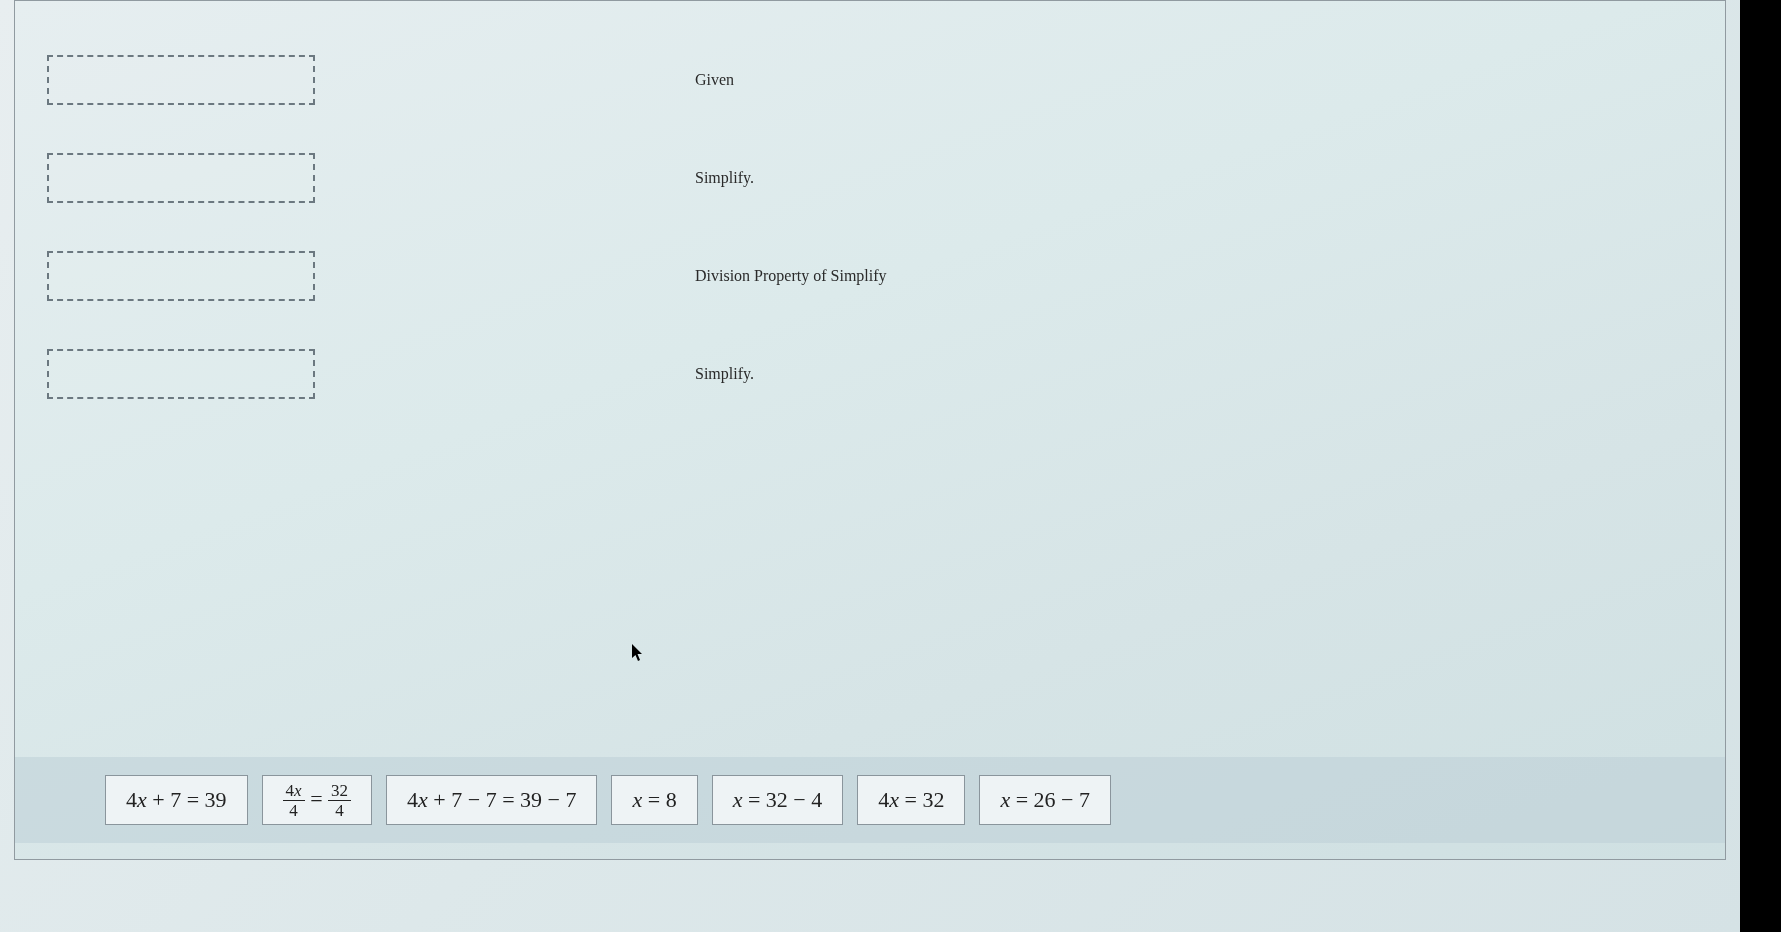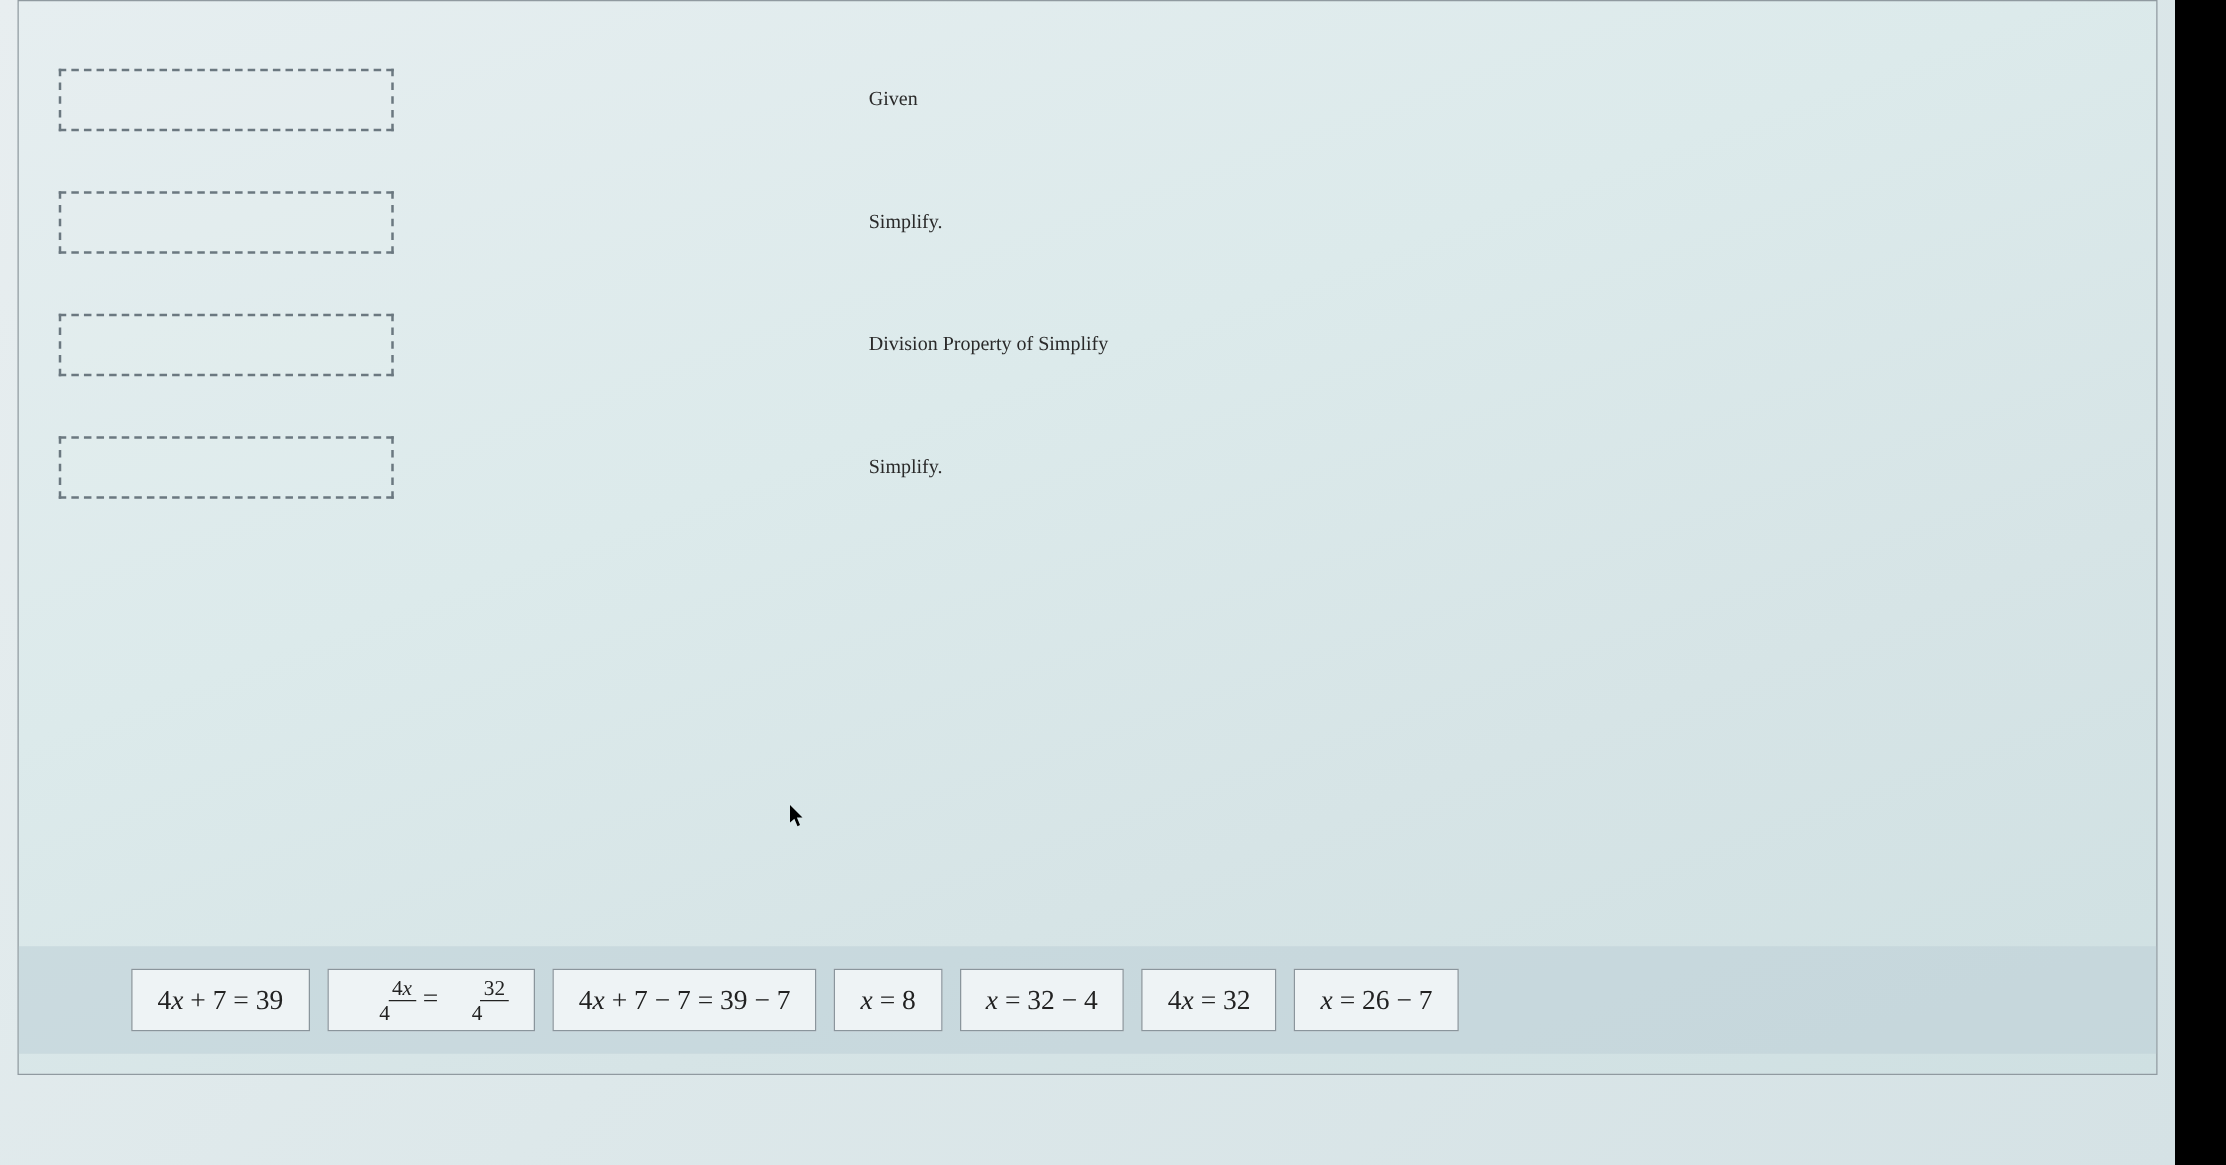--- a/index.html
+++ b/index.html
@@ -76,21 +76,21 @@
   }
   .tile .var { font-style: italic; }
   .frac {
     display: inline-flex;
     flex-direction: column;
     align-items: center;
     vertical-align: middle;
     font-size: 17px;
     line-height: 1;
   }
-  .frac .num { border-bottom: 1.3px solid #222; padding: 0 3px 1px 3px; margin-left: 28px; }
+  .frac .num { border-bottom: 1.3px solid #222; padding: 0 3px 1px 3px; }
   .frac .den { padding-top: 1px; }
   .cursor {
     position: absolute;
     left: 616px;
     top: 642px;
     font-size: 18px;
     color: #000;
     pointer-events: none;
   }
   .right-edge {

